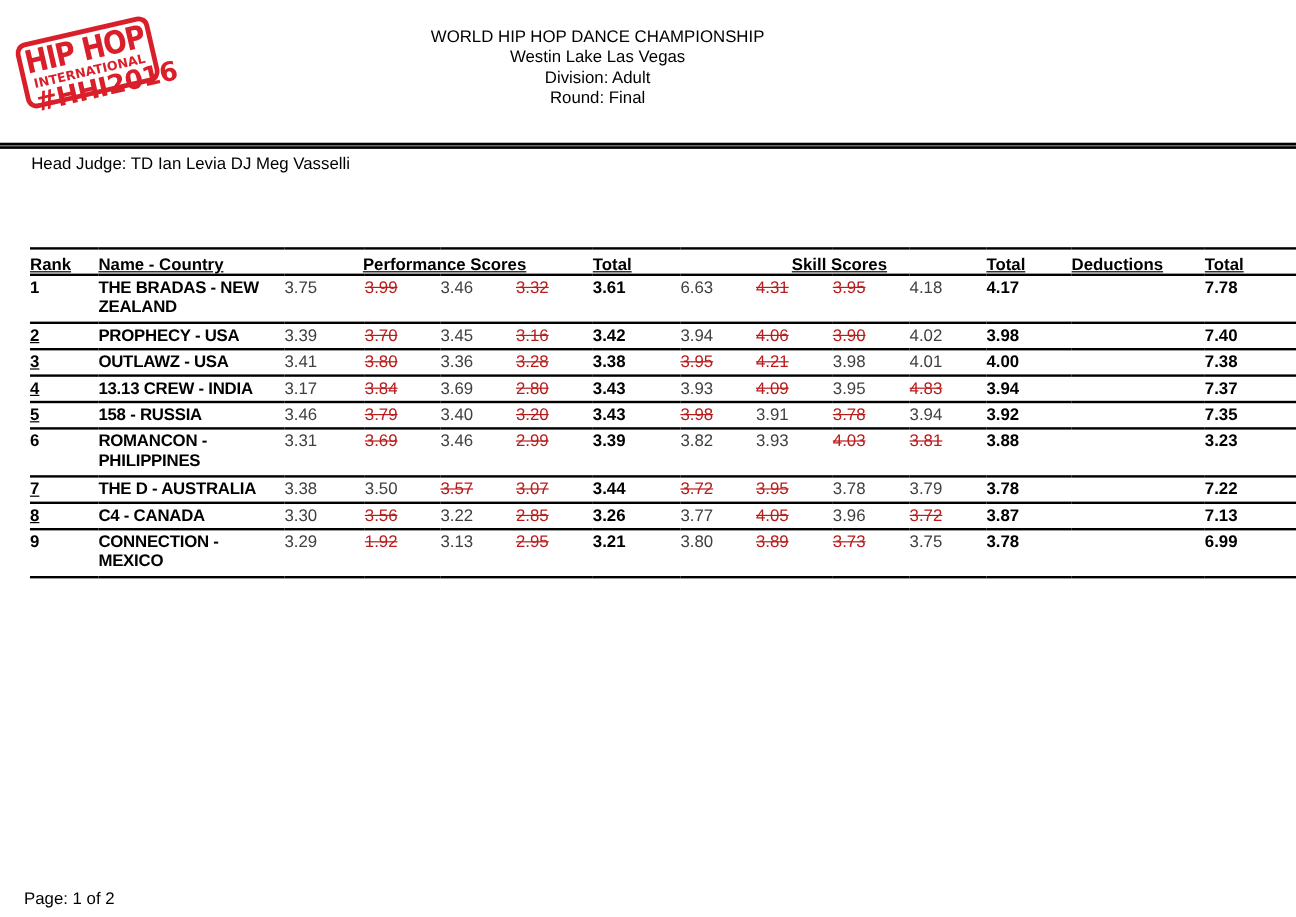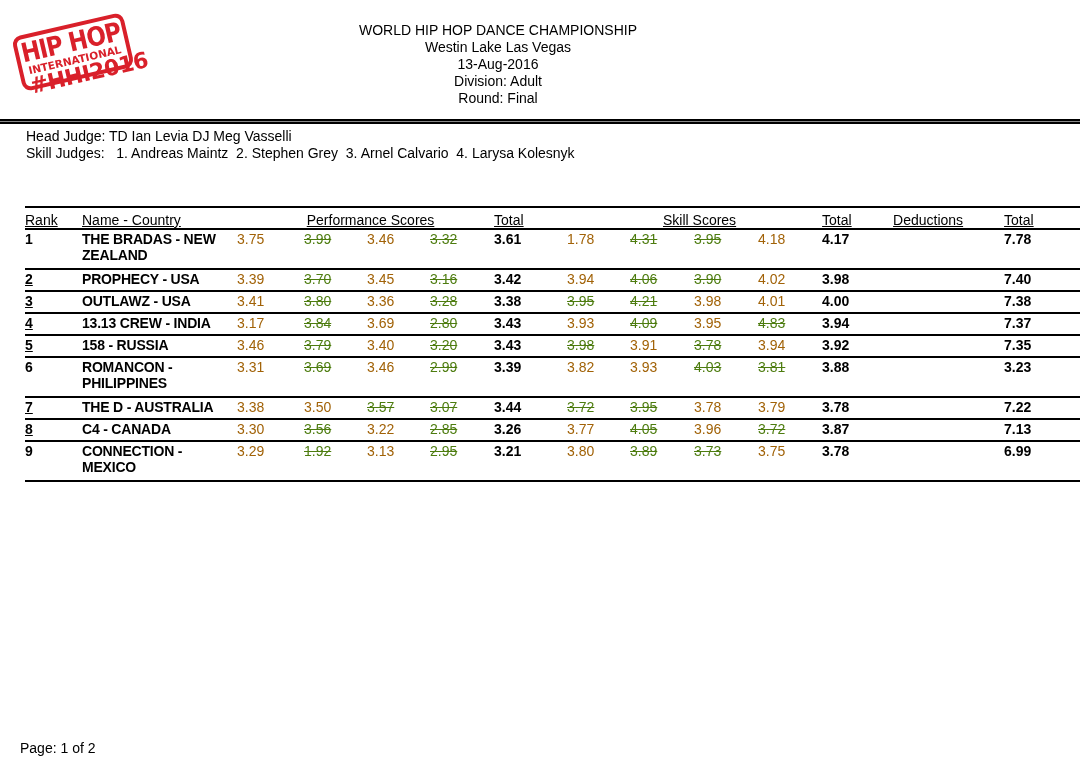--- a/index.html
+++ b/index.html
@@ -26,61 +26,59 @@
 
   .rule { position: absolute; left: 0; top: 119px; width: 1080px; height: 5px;
           border-top: 2px solid #000; border-bottom: 2px solid #000; background: #888;
           box-sizing: border-box; }
 
   .judges { position: absolute; left: 26px; top: 128px; font-size: 14px; line-height: 17px; }
   .judges div { white-space: pre; }
 
   table.results { position: absolute; left: 25px; top: 206px; width: 1055px;
                   border-collapse: collapse; font-size: 14px; table-layout: fixed; }
-  table.results th { font-weight: normal; text-align: left; height: 20px; padding: 0;
+  table.results th { font-weight: bold; text-align: left; height: 20px; padding: 0;
                      border-top: 2px solid #000; border-bottom: 2px solid #000;
                      vertical-align: bottom; white-space: nowrap; }
   table.results th span.u { text-decoration: underline; }
   table.results td { padding: 1px 0 0 0; vertical-align: top; line-height: 16px;
                      border-bottom: 2px solid #000; }
   table.results tr.row td { height: 19px; }
   table.results tr.tall td { height: 37px; }
   td.rank, td.name { font-weight: bold; }
   td.name { letter-spacing: -0.2px; padding-right: 4px; }
   td.tot { font-weight: bold; }
-  td.drop { color: #4d7c0f; text-decoration: line-through; }
-  td.score { color: #a16207; }
+  td.drop { color: #b91c1c; text-decoration: line-through; }
+  td.score { color: #404040; }
   .rank-u { text-decoration: underline; }
 
   .footer { position: absolute; left: 20px; top: 740px; font-size: 14px; }
 </style>
 </head>
 <body>
 
 <div class="logo">
   <div class="logo-box">
     <div class="logo-hiphop">HIP HOP</div>
     <div class="logo-intl">INTERNATIONAL</div>
   </div>
   <div class="logo-tag">#HHI2016</div>
 </div>
 
 <div class="header">
   <div>WORLD HIP HOP DANCE CHAMPIONSHIP</div>
   <div>Westin Lake Las Vegas</div>
-  <div>13-Aug-2016</div>
   <div>Division: Adult</div>
   <div>Round: Final</div>
 </div>
 
 <div class="rule"></div>
 
 <div class="judges">
   <div>Head Judge: TD Ian Levia DJ Meg Vasselli</div>
-  <div>Skill Judges:   1. Andreas Maintz  2. Stephen Grey  3. Arnel Calvario  4. Larysa Kolesnyk</div>
 </div>
 
 <table class="results">
   <colgroup>
     <col style="width:57px">
       <col style="width:155px">
     <col style="width:67px">
       <col style="width:63px">
       <col style="width:63px">
       <col style="width:64px">
@@ -107,21 +105,21 @@
   </thead>
   <tbody id="results-body">
       <tr class="tall">
         <td class="rank">1</td>
         <td class="name">THE BRADAS - NEW ZEALAND</td>
         <td class="score">3.75</td>
         <td class="drop">3.99</td>
         <td class="score">3.46</td>
         <td class="drop">3.32</td>
         <td class="tot">3.61</td>
-        <td class="score">1.78</td>
+        <td class="score">6.63</td>
         <td class="drop">4.31</td>
         <td class="drop">3.95</td>
         <td class="score">4.18</td>
         <td class="tot">4.17</td>
         <td></td>
         <td class="tot">7.78</td>
       </tr>
       <tr class="row">
         <td class="rank rank-u">2</td>
         <td class="name">PROPHECY - USA</td>

